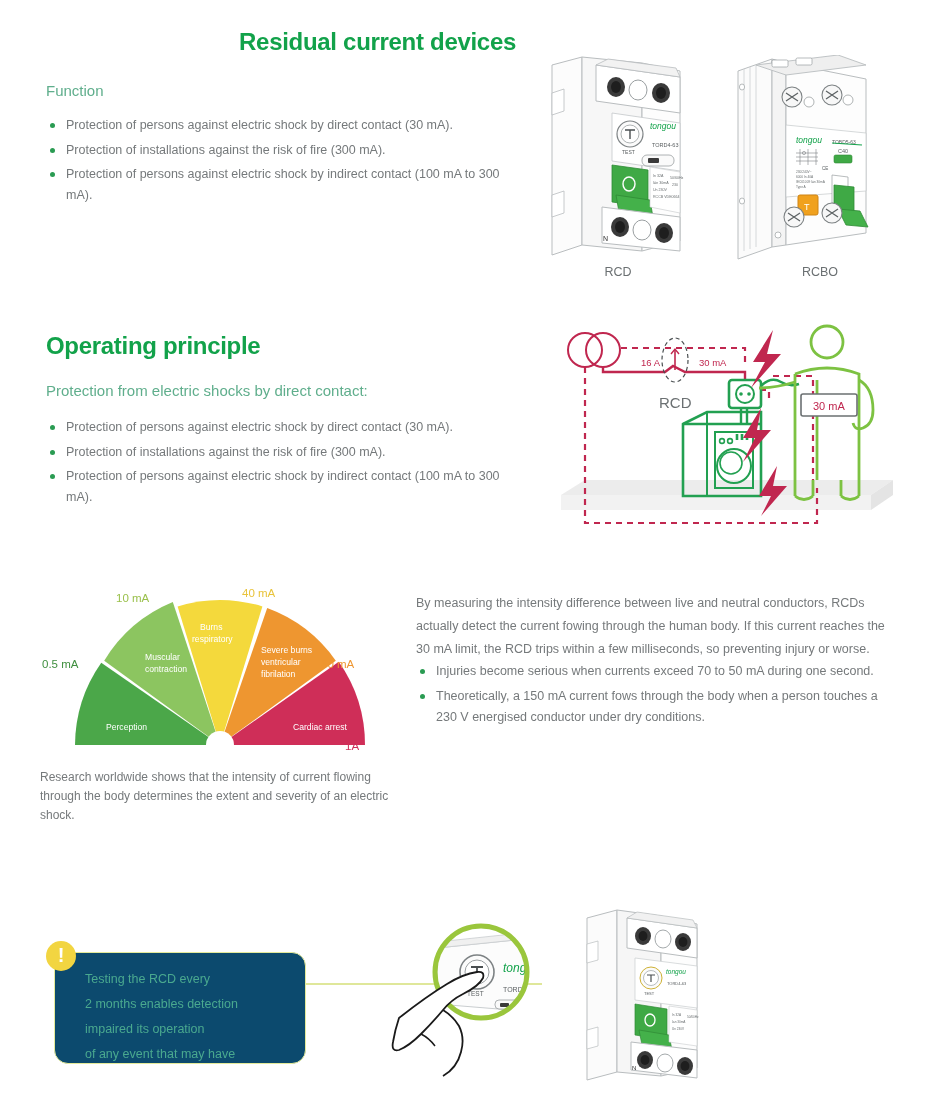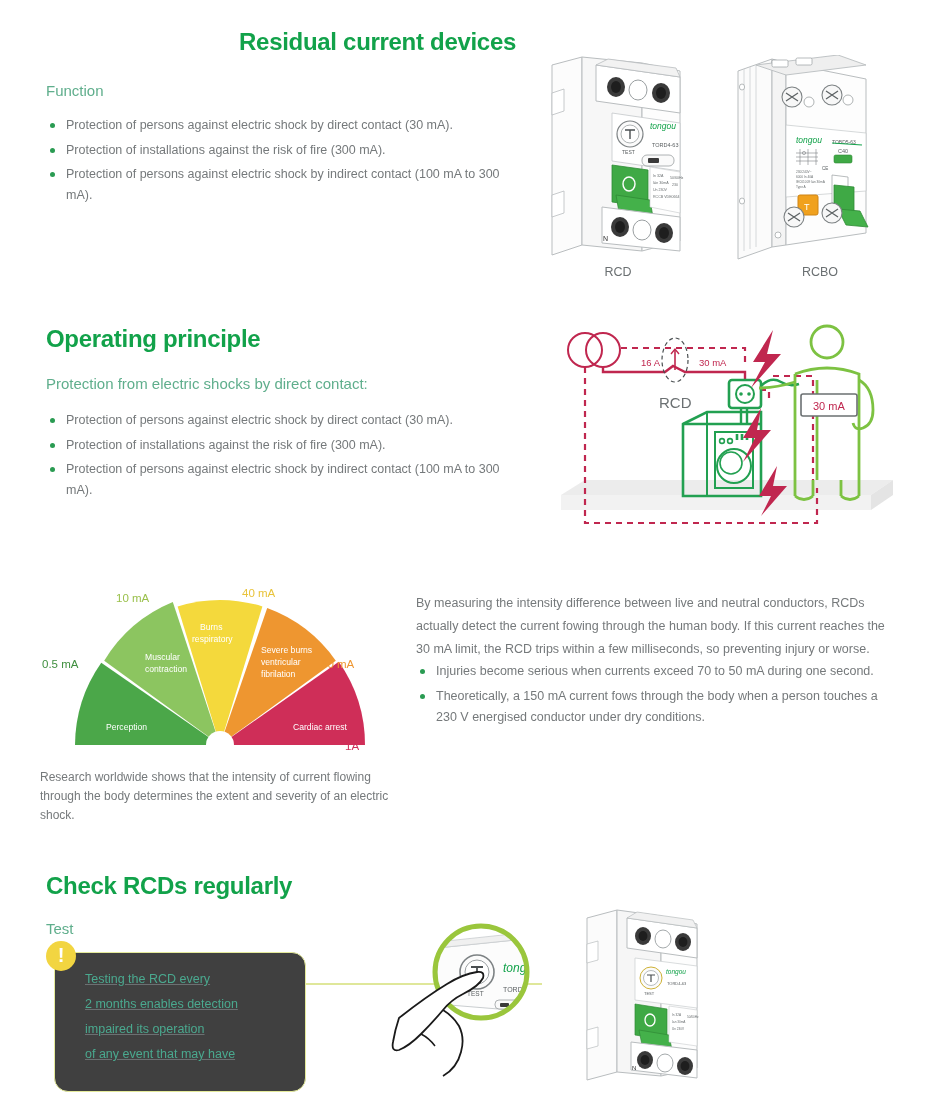--- a/index.html
+++ b/index.html
@@ -52,21 +52,21 @@
   .device-caption {
     position: absolute;
     font-size: 12.5px;
     color: #6b7072;
     text-align: center;
     width: 120px;
   }
 
   
   #sec-principle { position: absolute; left: 46px; top: 325px; width: 470px; }
-  #sec-principle h2 { margin-bottom: 22px; }
+  #sec-principle h2 { margin-bottom: 22px; margin-top: 7px; }
   #sec-principle .sub-title { margin-bottom: 18px; }
 
   #circuit-diagram { position: absolute; left: 555px; top: 320px; width: 340px; height: 220px; }
 
   
   #gauge-block { position: absolute; left: 40px; top: 580px; width: 360px; }
   #gauge-svg { display: block; }
   .gauge-caption {
     font-size: 12px;
     line-height: 1.6;
@@ -83,25 +83,24 @@
     margin-bottom: 0;
   }
 
   
   #sec-check { position: absolute; left: 46px; top: 872px; width: 470px; }
   #sec-check h2 { margin-bottom: 20px; }
   #sec-check .sub-title { margin-bottom: 14px; }
 
   #callout {
     position: absolute; left: 54px; top: 952px;
-    width: 252px; height: 140px;
+    width: 252px; height: 112px;
     border: 1.5px solid #e4ea9a;
     border-radius: 14px;
-    background: #404040;
-    text-decoration: underline;
+    background: #0c4a6e;
   }
   #callout .callout-text {
     padding: 14px 18px 0 30px;
     font-size: 12.5px;
     line-height: 2.0;
     color: #4aa98f;
   }
   #badge {
     position: absolute; left: 46px; top: 941px;
     width: 30px; height: 30px;
@@ -383,24 +382,20 @@
   </div>
 
   <div id="gauge-text">
     <p class="para">By measuring the intensity difference between live and neutral conductors, RCDs actually detect the current fowing through the human body. If this current reaches the 30 mA limit, the RCD trips within a few milliseconds, so preventing injury or worse.</p>
     <ul class="bullets">
       <li>Injuries become serious when currents exceed 70 to 50 mA during one second.</li>
       <li>Theoretically, a 150 mA current fows through the body when a person touches a 230 V energised conductor under dry conditions.</li>
     </ul>
   </div>
 
-  <section id="sec-check">
-    <h2 class="section-title">Check RCDs regularly</h2>
-    <div class="sub-title">Test</div>
-  </section>
 
   <div id="connector-line"></div>
 
   <div id="callout">
     <div class="callout-text">
       <div>Testing the RCD every</div>
       <div>2 months enables detection</div>
       <div>impaired its operation</div>
       <div>of any event that may have</div>
     </div>

